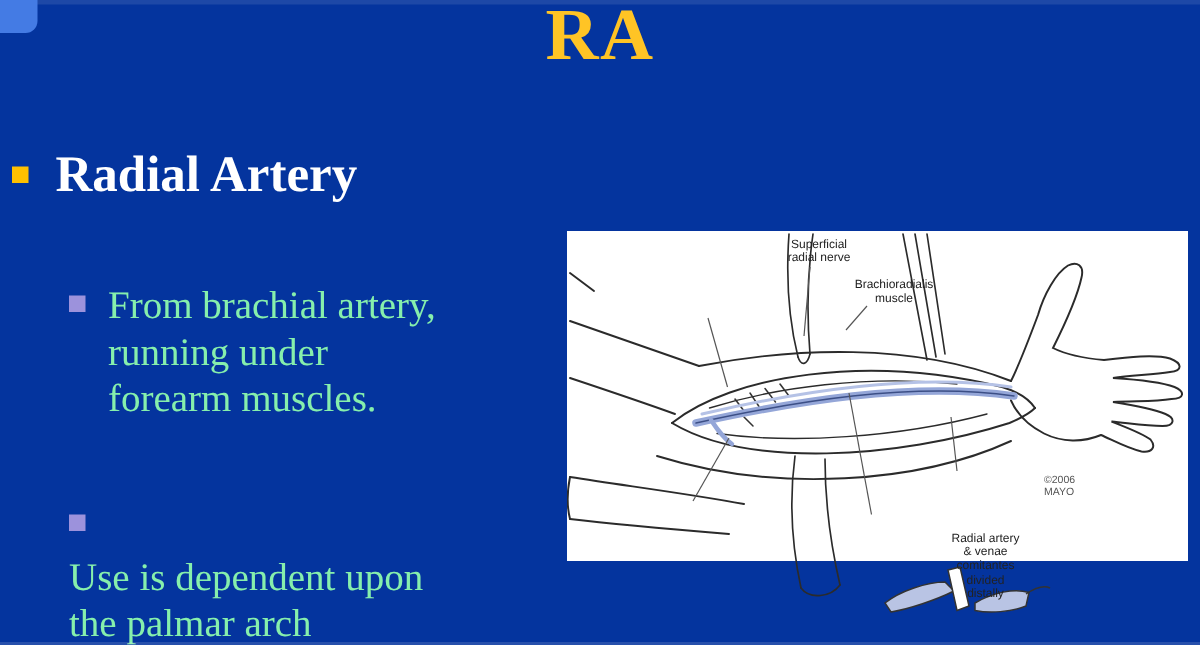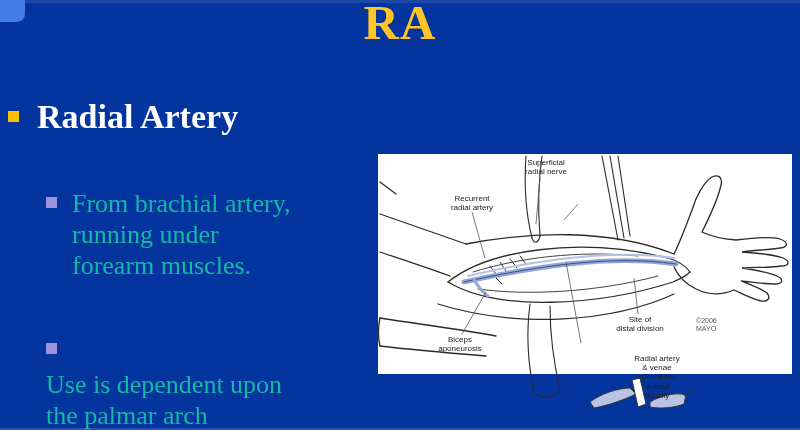--- a/index.html
+++ b/index.html
@@ -38,21 +38,21 @@
   .main-bullet { left: 8px; top: 97px; gap: 18px; }
   .main-bullet-text {
     font-size: 34px; line-height: 40px; font-weight: bold;
     color: #FFFFFF;
   }
   .sub-bullet { gap: 15px; }
   .sub-bullet-1 { left: 46px; top: 188px; }
   .sub-bullet-2 { left: 46px; top: 334px; flex-direction: column; }
   .sub-bullet-text {
     font-size: 26px; line-height: 31px;
-    color: #14b8a6;
+    color: #86efac;
     white-space: pre-line;
   }
   .figure {
     position: absolute; left: 378px; top: 154px;
     width: 414px; height: 220px;
     background: #FFFFFF;
   }
   .figure svg { position: absolute; left: 0; top: 0; }
   .flabel {
     position: absolute;
@@ -165,26 +165,22 @@
       <g stroke="#333" stroke-width="1">
         <path d="M212,248 C222,240 240,234 252,234 L258,240 C246,246 228,252 216,254 Z" fill="#B9C4E4"></path>
         <path d="M254,226 L262,224 L268,250 L260,253 Z" fill="#FFFFFF"></path>
         <path d="M272,248 C284,241 298,238 308,241 L306,250 C296,254 282,255 272,253 Z" fill="#B9C4E4"></path>
         <path d="M306,242 C312,238 318,236 322,238" fill="none"></path>
       </g>
     </svg>
 
     <div class="flabel fl-srn">Superficial
 radial nerve</div>
-    <div class="flabel fl-rra">Recurrent
-radial artery</div>
-    <div class="flabel fl-bic">Biceps
-aponeurosis</div>
-    <div class="flabel fl-sod">Site of
-distal division</div>
+    <div class="flabel fl-brm">Brachioradialis
+muscle</div>
     <div class="flabel fl-div">Radial artery
 &amp; venae
 comitantes
 divided
 distally</div>
     <div class="flabel fl-cpy">©2006
 MAYO</div>
   </div>
 
   <div class="bottom-sheen"></div>

